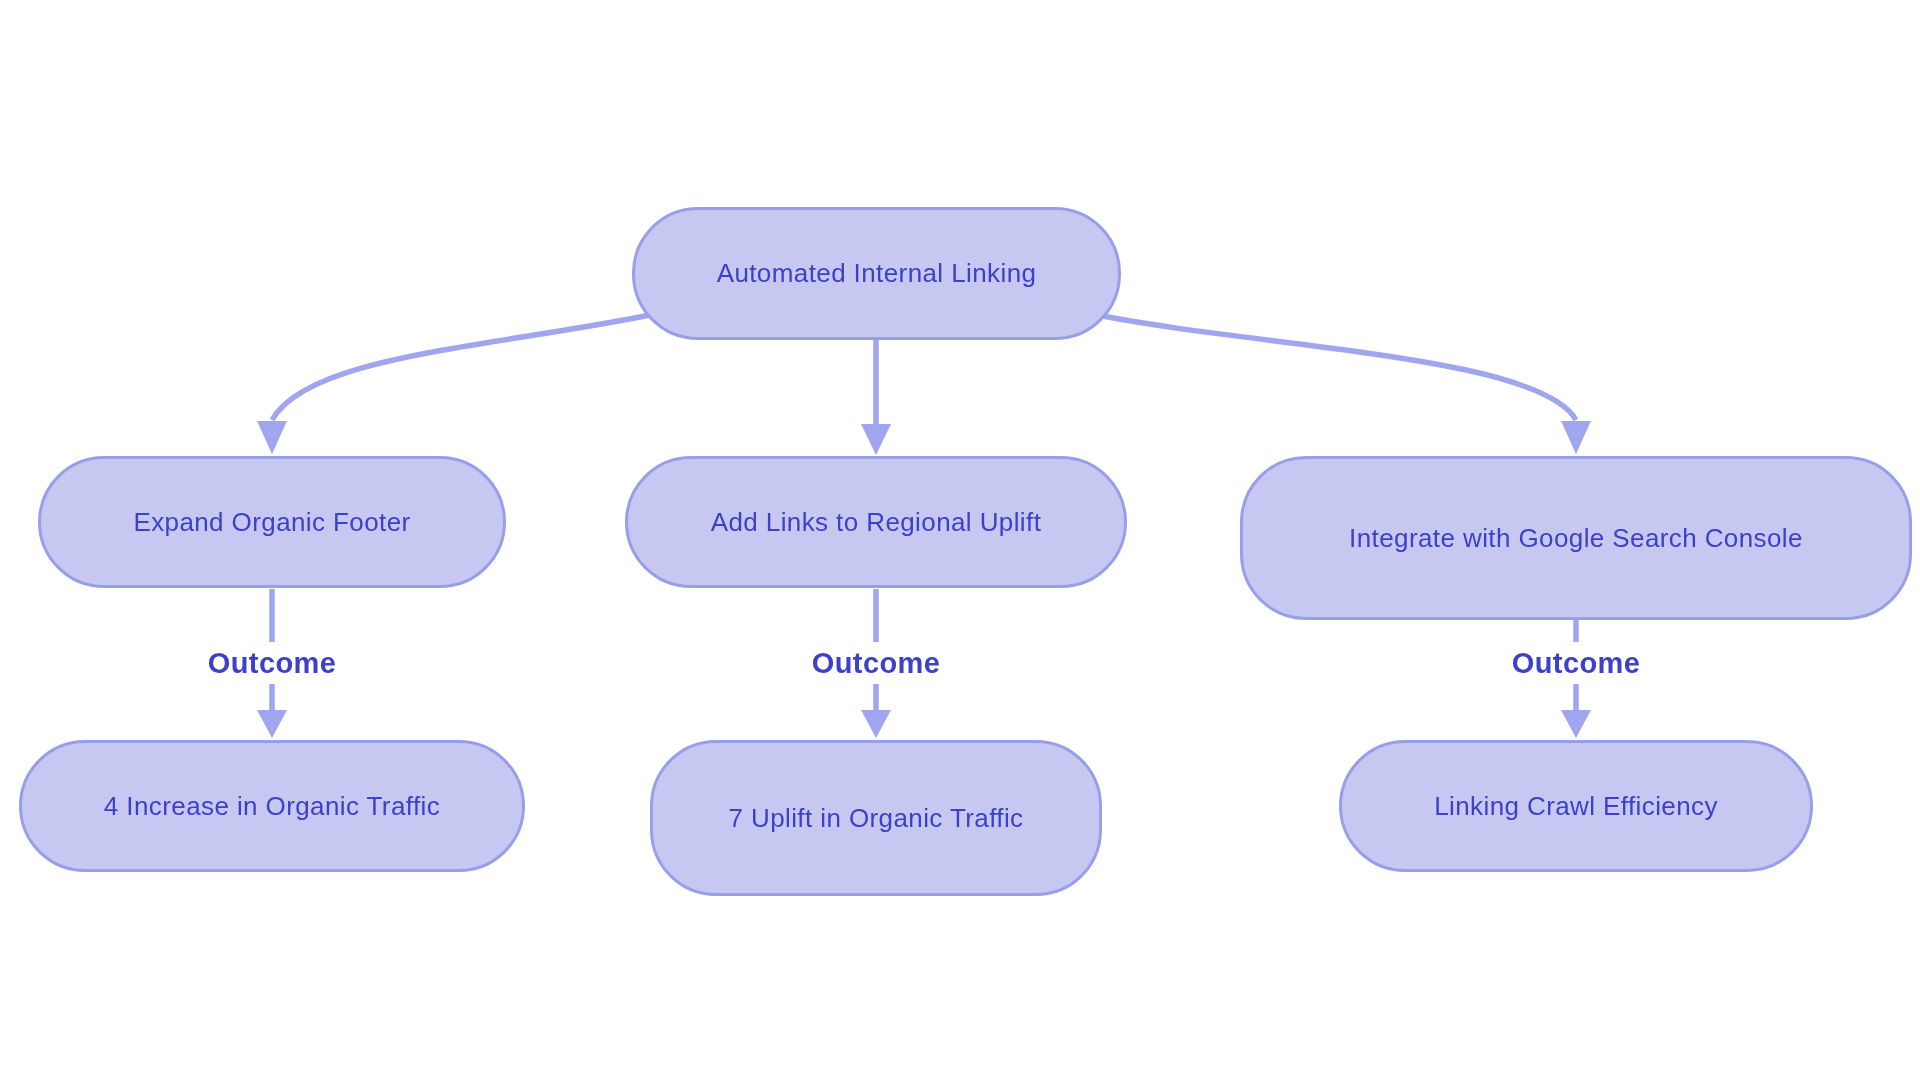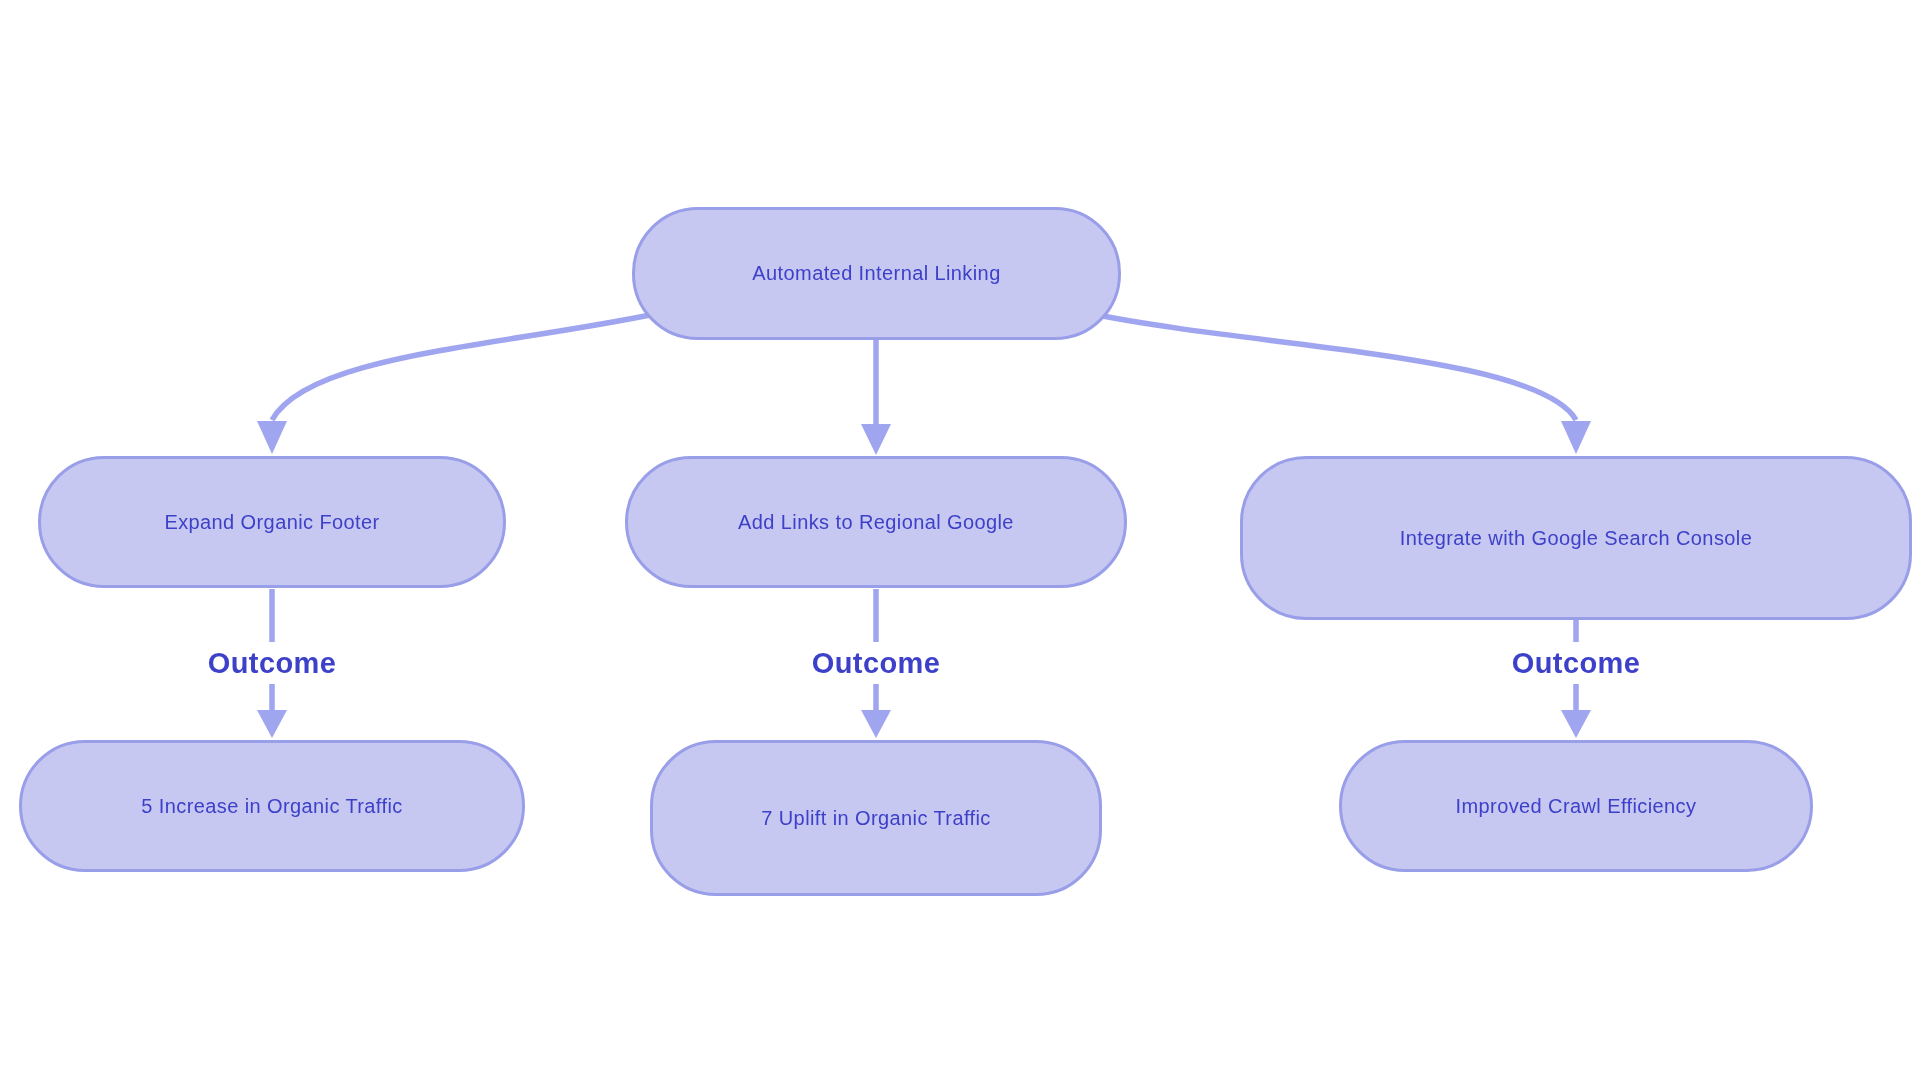--- a/index.html
+++ b/index.html
@@ -39,21 +39,21 @@
   .node {
     position: absolute;
     z-index: 2;
     display: flex;
     align-items: center;
     justify-content: center;
     background: var(--node-fill);
     border: 3px solid var(--node-border);
     border-radius: 66px;
     color: var(--text);
-    font-size: 20px;
+    font-size: 26px;
     letter-spacing: 0.4px;
     text-align: center;
     white-space: nowrap;
   }
   .edge-label {
     position: absolute;
     z-index: 3;
     transform: translateX(-50%);
     background: var(--bg);
     color: var(--text);
@@ -108,37 +108,37 @@
 
   <div class="node" style="left:632px; top:207px; width:489px; height:133px;">
     <span>Automated Internal Linking</span>
   </div>
 
   <div class="node" style="left:38px; top:456px; width:468px; height:132px;">
     <span>Expand Organic Footer</span>
   </div>
 
   <div class="node" style="left:625px; top:456px; width:502px; height:132px;">
-    <span>Add Links to Regional Google</span>
+    <span>Add Links to Regional Uplift</span>
   </div>
 
   <div class="node" style="left:1240px; top:456px; width:672px; height:164px;">
     <span>Integrate with Google Search Console</span>
   </div>
 
   <div class="node" style="left:19px; top:740px; width:506px; height:132px;">
-    <span>5 Increase in Organic Traffic</span>
+    <span>4 Increase in Organic Traffic</span>
   </div>
 
   <div class="node" style="left:650px; top:740px; width:452px; height:156px;">
     <span>7 Uplift in Organic Traffic</span>
   </div>
 
   <div class="node" style="left:1339px; top:740px; width:474px; height:132px;">
-    <span>Improved Crawl Efficiency</span>
+    <span>Linking Crawl Efficiency</span>
   </div>
 
   <div class="edge-label" style="left:272px; top:644px;">Outcome</div>
 
   <div class="edge-label" style="left:876px; top:644px;">Outcome</div>
 
   <div class="edge-label" style="left:1576px; top:644px;">Outcome</div>
 
 </div>
 

